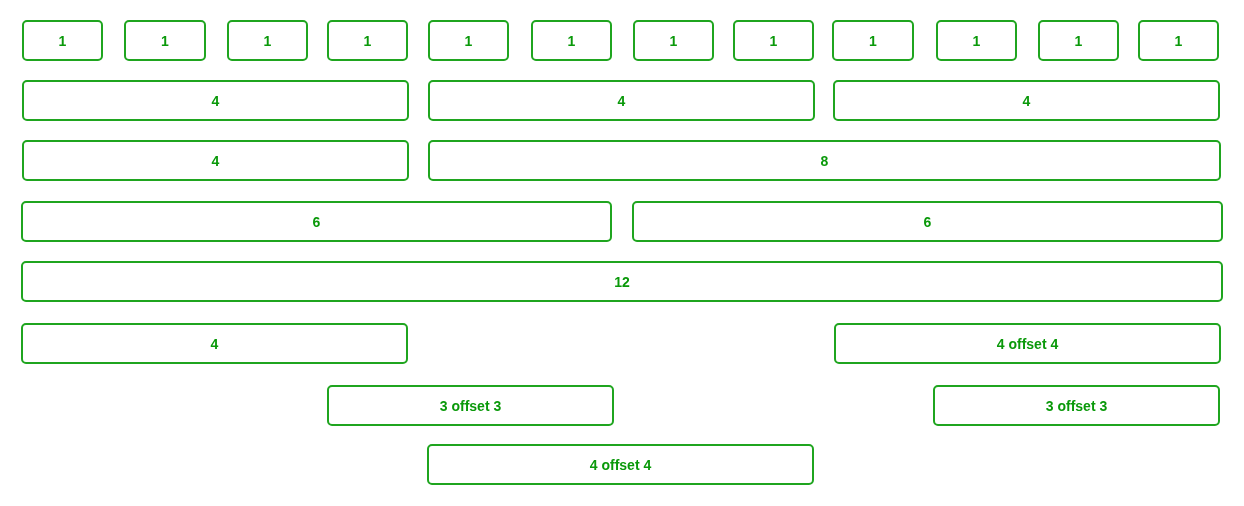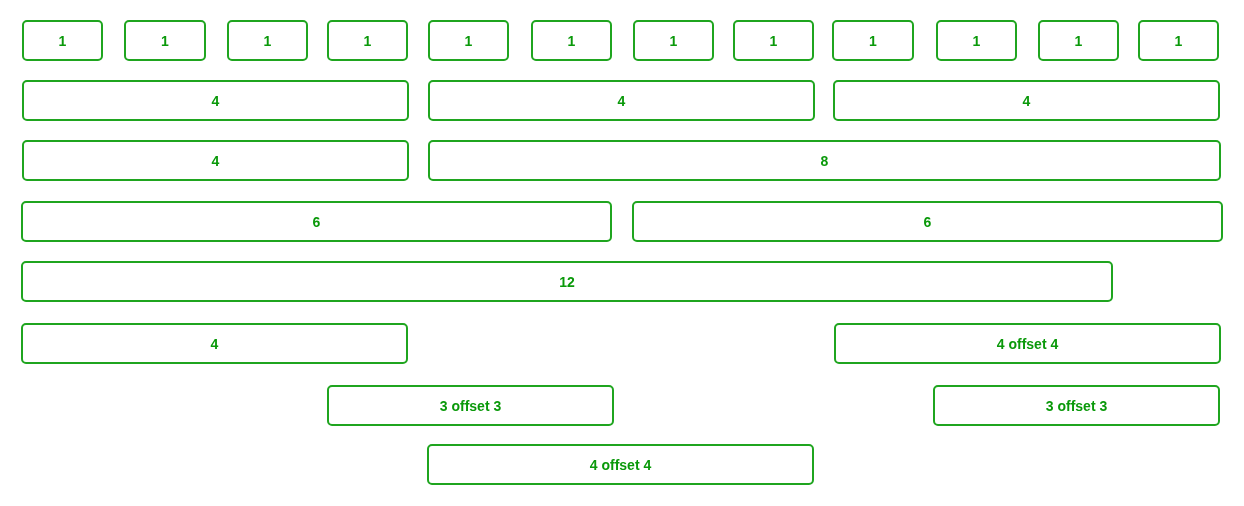--- a/index.html
+++ b/index.html
@@ -44,21 +44,21 @@
     </div>
     <div>
       <div class="box" style="left: 22px; top: 140px; width: 387px;">4</div>
       <div class="box" style="left: 428px; top: 140px; width: 793px;">8</div>
     </div>
     <div>
       <div class="box" style="left: 21px; top: 201px; width: 591px;">6</div>
       <div class="box" style="left: 632px; top: 201px; width: 591px;">6</div>
     </div>
     <div>
-      <div class="box" style="left: 21px; top: 261px; width: 1092px;">12</div>
+      <div class="box" style="left: 21px; top: 261px; width: 1202px;">12</div>
     </div>
     <div>
       <div class="box" style="left: 21px; top: 323px; width: 387px;">4</div>
       <div class="box" style="left: 834px; top: 323px; width: 387px;">4 offset 4</div>
     </div>
     <div>
       <div class="box" style="left: 327px; top: 385px; width: 287px;">3 offset 3</div>
       <div class="box" style="left: 933px; top: 385px; width: 287px;">3 offset 3</div>
     </div>
     <div>

